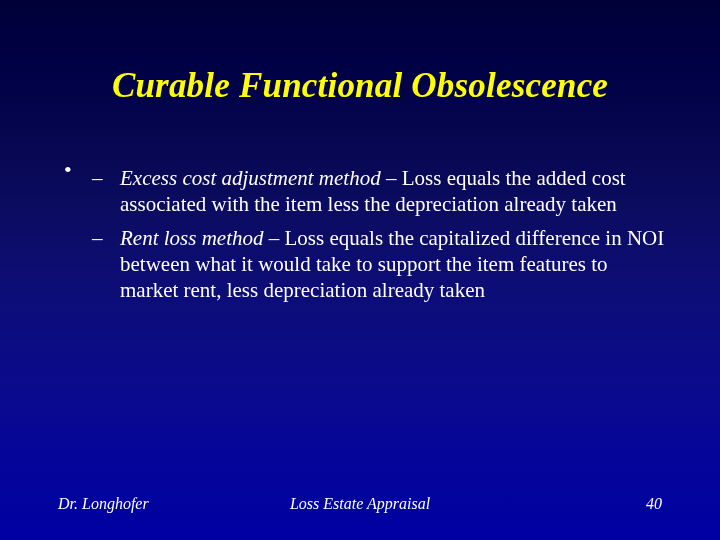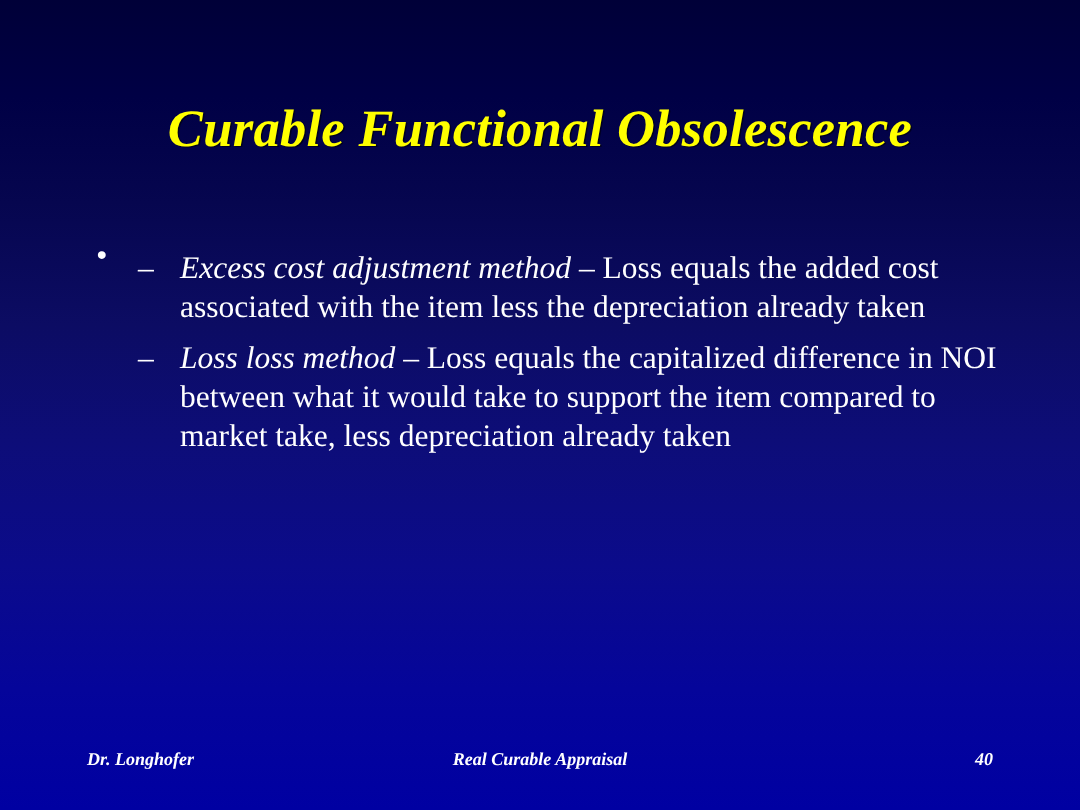--- a/index.html
+++ b/index.html
@@ -100,27 +100,25 @@
   }
 
   
   #footer {
     position: absolute;
     left: 58px;
     top: 496px;
     width: 604px;
     height: 20px;
     display: flex;
-    align-items: center;
     justify-content: space-between;
     color: #ffffff;
-    font-size: 12px;
+    font-size: 16px;
     font-style: italic;
     line-height: 16px;
-    font-weight: bold;
   }
   #footer-center {
     position: absolute;
     left: 0;
     right: 0;
     text-align: center;
     pointer-events: none;
   }
   #footer-left, #footer-right {
     position: relative;
@@ -142,24 +140,24 @@
       <span class="marker">•</span>
     </div>
 
     <div class="bullet-l2">
       <span class="marker">–</span>
       <span class="text"><span class="em">Excess cost adjustment method</span><span> – Loss equals the added cost associated with the item less the depreciation already taken</span></span>
     </div>
 
     <div class="bullet-l2">
       <span class="marker">–</span>
-      <span class="text"><span class="em">Loss loss method</span><span> – Loss equals the capitalized difference in NOI between what it would take to support the item compared to market take, less depreciation already taken</span></span>
+      <span class="text"><span class="em">Rent loss method</span><span> – Loss equals the capitalized difference in NOI between what it would take to support the item features to market rent, less depreciation already taken</span></span>
     </div>
 
   </div>
 
   <div id="footer">
     <span id="footer-left">Dr. Longhofer</span>
-    <span id="footer-center">Real Curable Appraisal</span>
+    <span id="footer-center">Loss Estate Appraisal</span>
     <span id="footer-right">40</span>
   </div>
 
 </div>
 
 </body></html>

